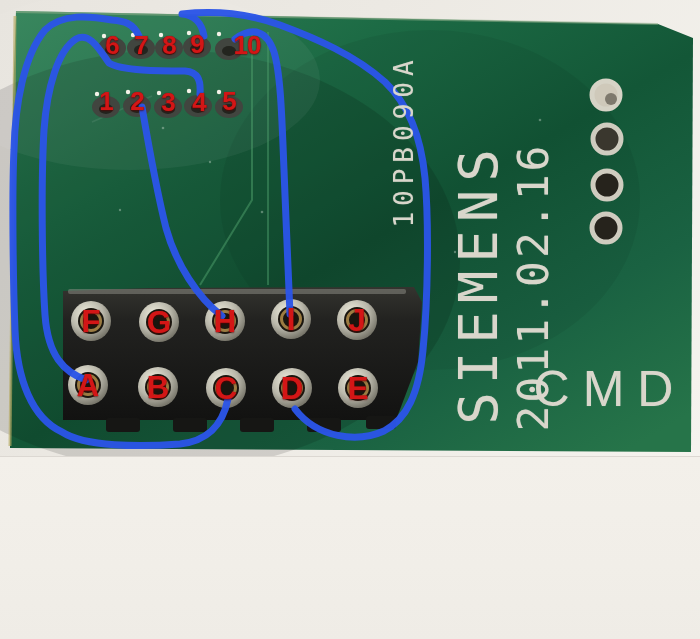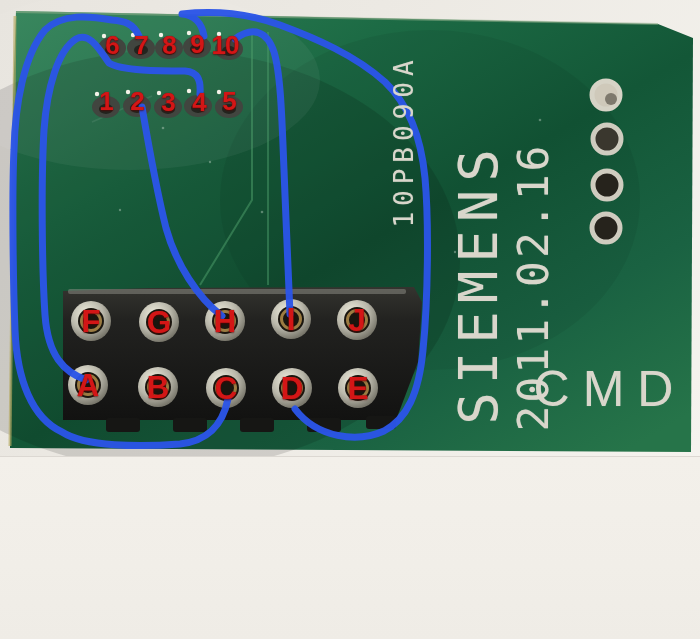--- a/index.html
+++ b/index.html
@@ -196,21 +196,21 @@
                  C 315,38 355,55 385,82 C 408,104 421,135 425,178
                  C 429,222 428,300 423,350 C 419,393 407,419 384,431
                  C 357,443 317,438 295,409"></path>
       </g>
     </svg>
 
     <div class="lbl num" style="left:112px;top:45px">6</div>
     <div class="lbl num" style="left:141px;top:45px">7</div>
     <div class="lbl num" style="left:169px;top:45px">8</div>
     <div class="lbl num" style="left:197px;top:44px">9</div>
-    <div class="lbl num" style="left:225px;top:45px">10</div>
+    <div class="lbl num" style="left:247px;top:45px">10</div>
 
     <div class="lbl num" style="left:106px;top:101px">1</div>
     <div class="lbl num" style="left:137px;top:101px">2</div>
     <div class="lbl num" style="left:168px;top:102px">3</div>
     <div class="lbl num" style="left:199px;top:102px">4</div>
     <div class="lbl num" style="left:229px;top:101px">5</div>
 
     <div class="lbl pin" style="left:91px;top:321px">F</div>
     <div class="lbl pin" style="left:159px;top:322px">G</div>
     <div class="lbl pin" style="left:225px;top:321px">H</div>

